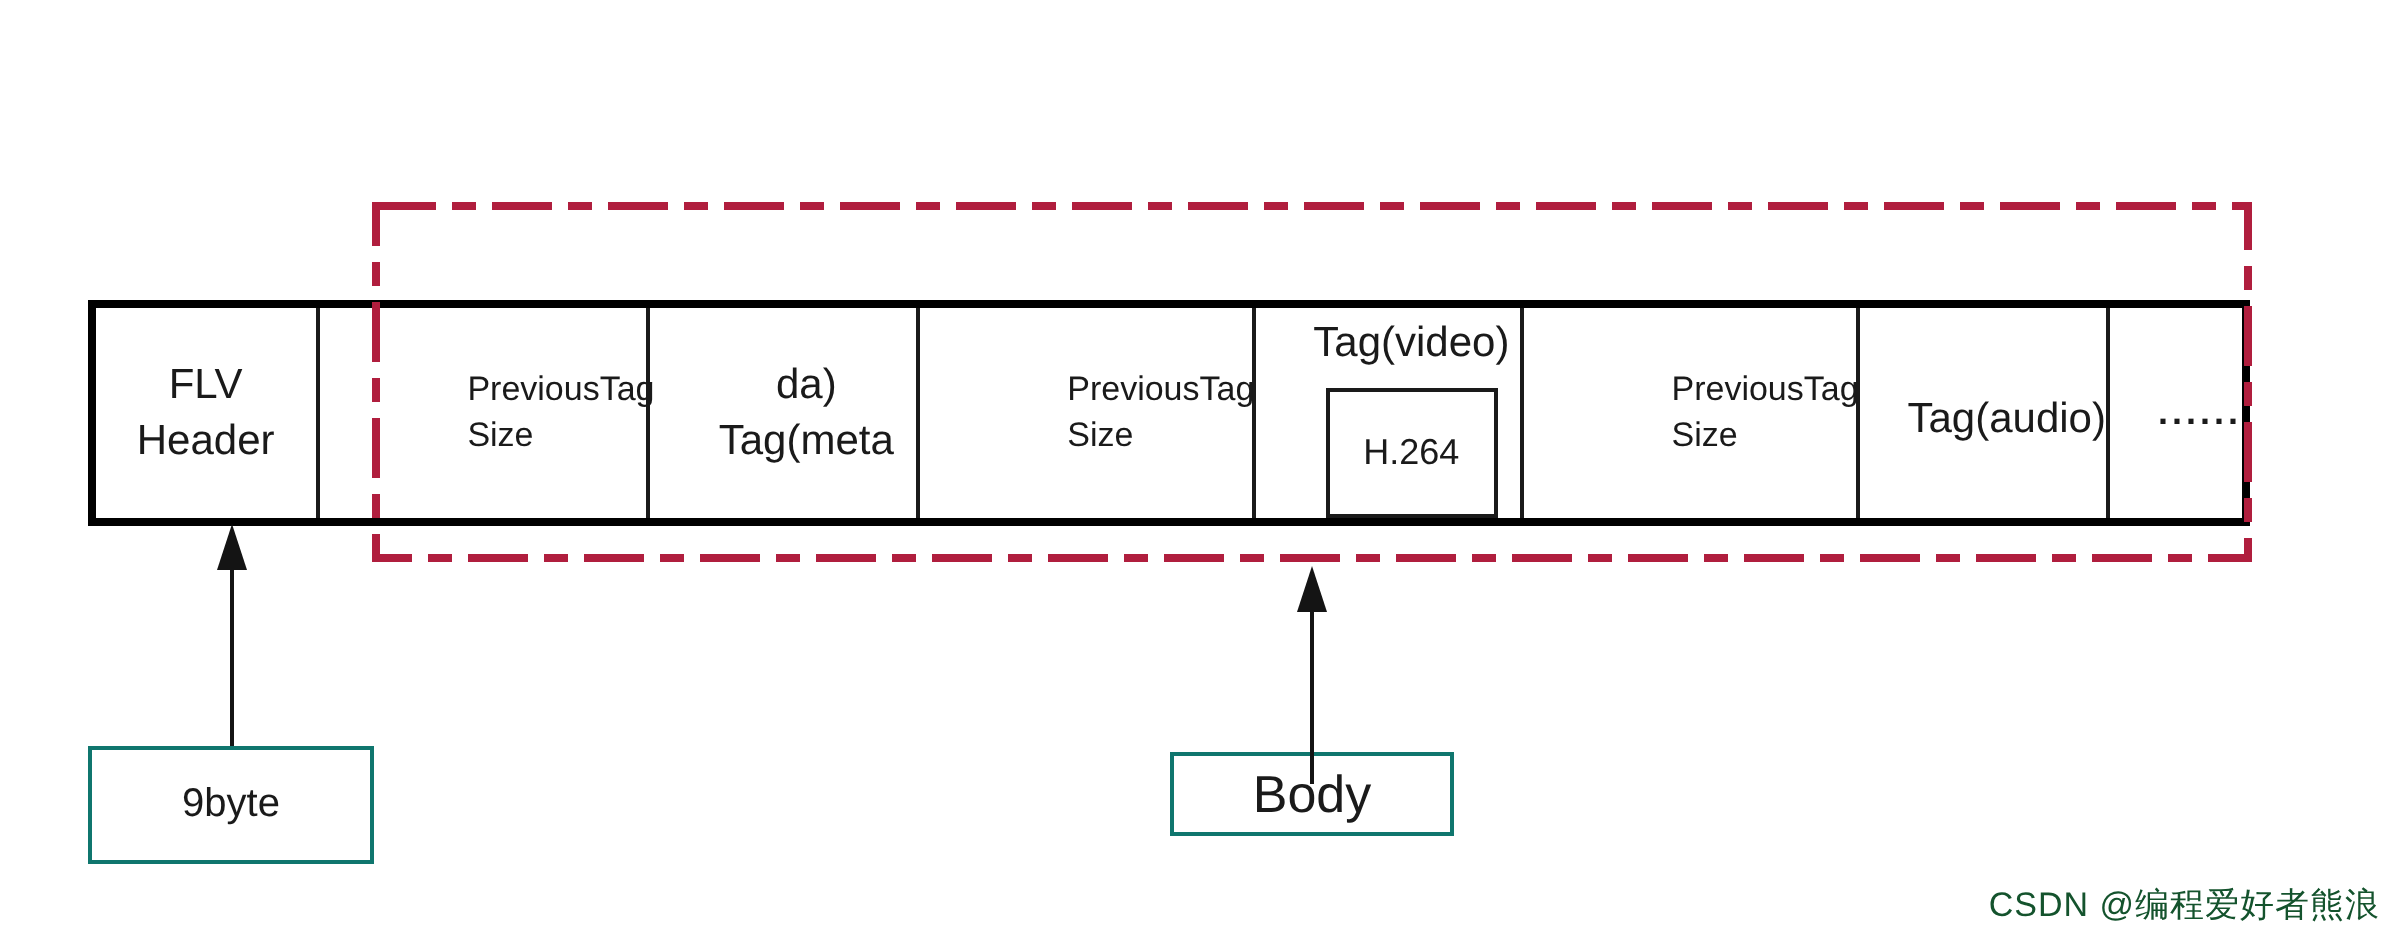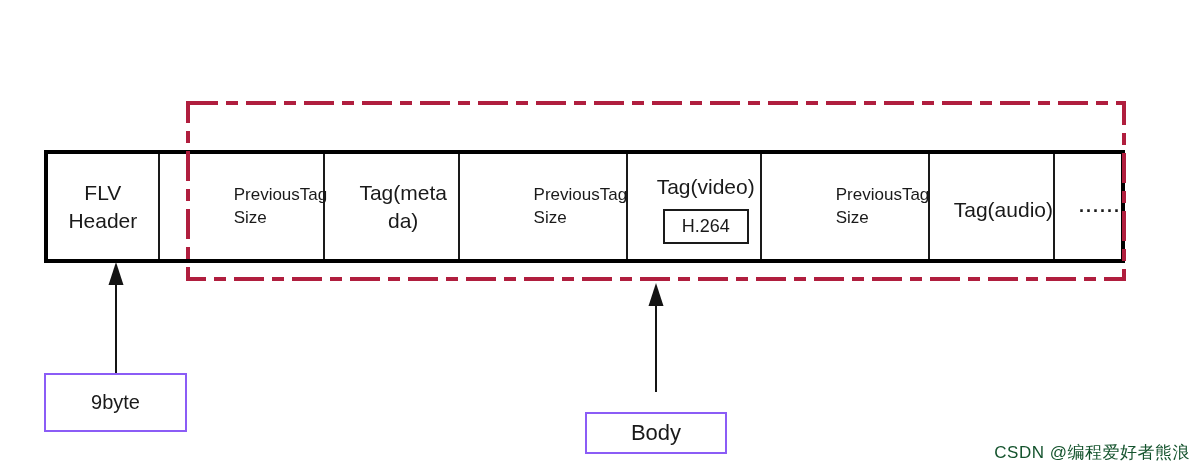--- a/index.html
+++ b/index.html
@@ -48,41 +48,41 @@
 
   .lines span { display: block; line-height: 1.3; }
   .fs-big { font-size: 21px; }
   .fs-mid { font-size: 17px; margin-left: 41px; }
   .fs-tag { font-size: 21px; }
 
   .tagcell { align-items: center; text-align: center; padding-top: 6px; }
   .codec-box {
     display: inline-block;
     border: 2px solid #1a1a1a;
-    padding: 5px 17px;
+    padding: 20px 17px;
     margin-top: 10px;
     font-size: 18px;
     line-height: 1.2;
     background: #ffffff;
   }
   .ellipsis { font-size: 18px; letter-spacing: 2px; font-weight: bold; }
 
   
   .callout {
     position: absolute;
     box-sizing: border-box;
-    border: 2px solid #8b5cf6;
+    border: 2px solid #0f766e;
     background: #ffffff;
     display: flex;
     align-items: center;
     justify-content: center;
     z-index: 1;
   }
   .callout-9byte { left: 44px;  top: 373px; width: 143px; height: 59px; font-size: 20px; }
-  .callout-body  { left: 585px; top: 412px; width: 142px; height: 42px; font-size: 22px; }
+  .callout-body  { left: 585px; top: 376px; width: 142px; height: 42px; font-size: 26px; }
 
   
   .overlay {
     position: absolute;
     left: 0; top: 0;
     width: 1199px; height: 476px;
     z-index: 2;
     pointer-events: none;
   }
 
@@ -113,22 +113,22 @@
 
     <div class="cell left">
       <div class="lines fs-mid">
         <span>PreviousTag</span>
         <span>Size</span>
       </div>
     </div>
 
     <div class="cell center">
       <div class="lines fs-big">
+        <span>da)</span>
         <span>Tag(meta</span>
-        <span>da)</span>
       </div>
     </div>
 
     <div class="cell left">
       <div class="lines fs-mid">
         <span>PreviousTag</span>
         <span>Size</span>
       </div>
     </div>
 

